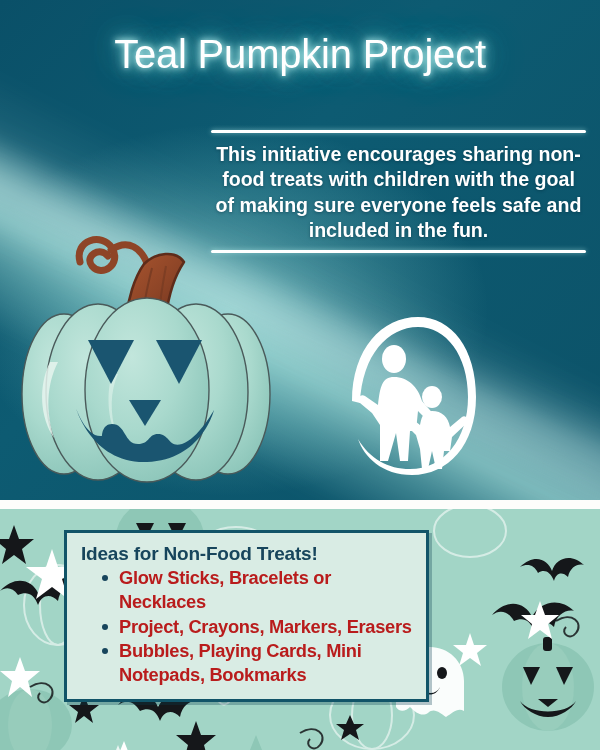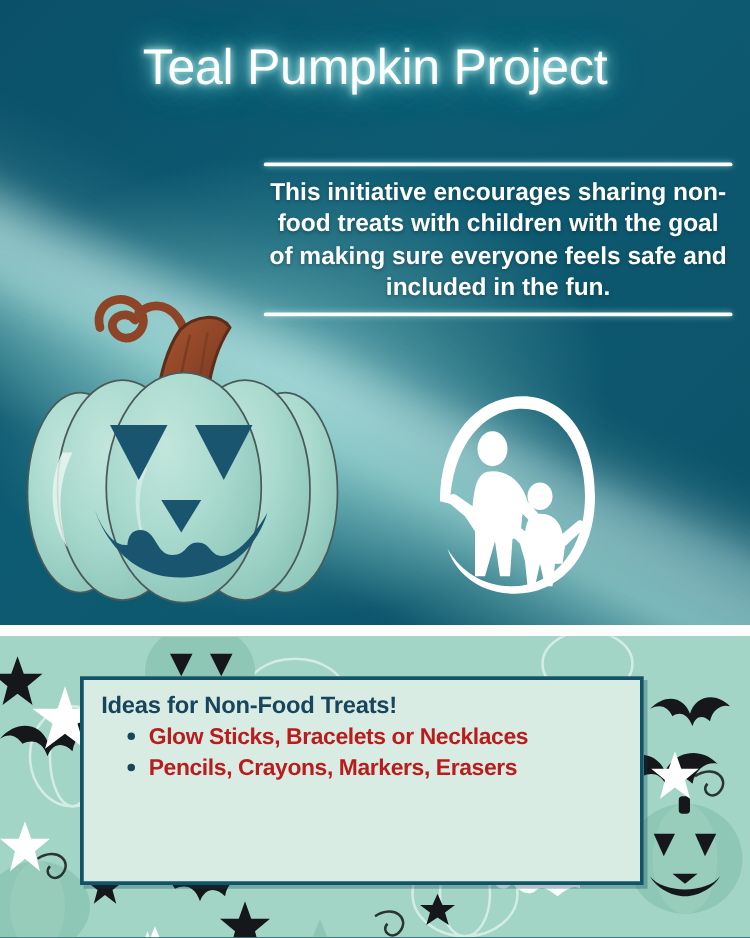--- a/index.html
+++ b/index.html
@@ -136,22 +136,22 @@
     left: 0; top: 509px;
     width: 600px; height: 241px;
     overflow: hidden;
     background: #a2d5c6;
   }
   .pattern { position:absolute; left:0; top:0; width:600px; height:241px; display:block; }
 
   
   .ideas-card {
     position: absolute;
-    left: 64px; top: 541px;
-    width: 451px;
+    left: 64px; top: 530px;
+    width: 365px;
     min-height: 167px;
     background: #d9ece4;
     border: 3px solid #115468;
     box-shadow: 3px 3px 0 rgba(10,62,80,0.30);
     padding: 10px 14px 12px 14px;
     z-index: 10;
   }
   .ideas-title {
     font-size: 19px;
     font-weight: 800;
@@ -354,17 +354,18 @@
         <polygon points="118,236 128,262 108,262" fill="#ffffff" opacity="0.8"></polygon>
         <polygon points="256,226 264,246 248,246" fill="#8ec7b6"></polygon>
       </g>
     </svg>
   </div>
 
   <div class="ideas-card">
     <div class="ideas-title">Ideas for Non-Food Treats!</div>
     <ul class="ideas-list">
       <li>Glow Sticks, Bracelets or Necklaces</li>
-      <li>Pencils, Crayons, Markers, Erasers</li>
+      <li>Project, Crayons, Markers, Erasers</li>
+      <li>Bubbles, Playing Cards,  Mini Notepads, Bookmarks</li>
     </ul>
   </div>
 
 </div>
 
 </body></html>

